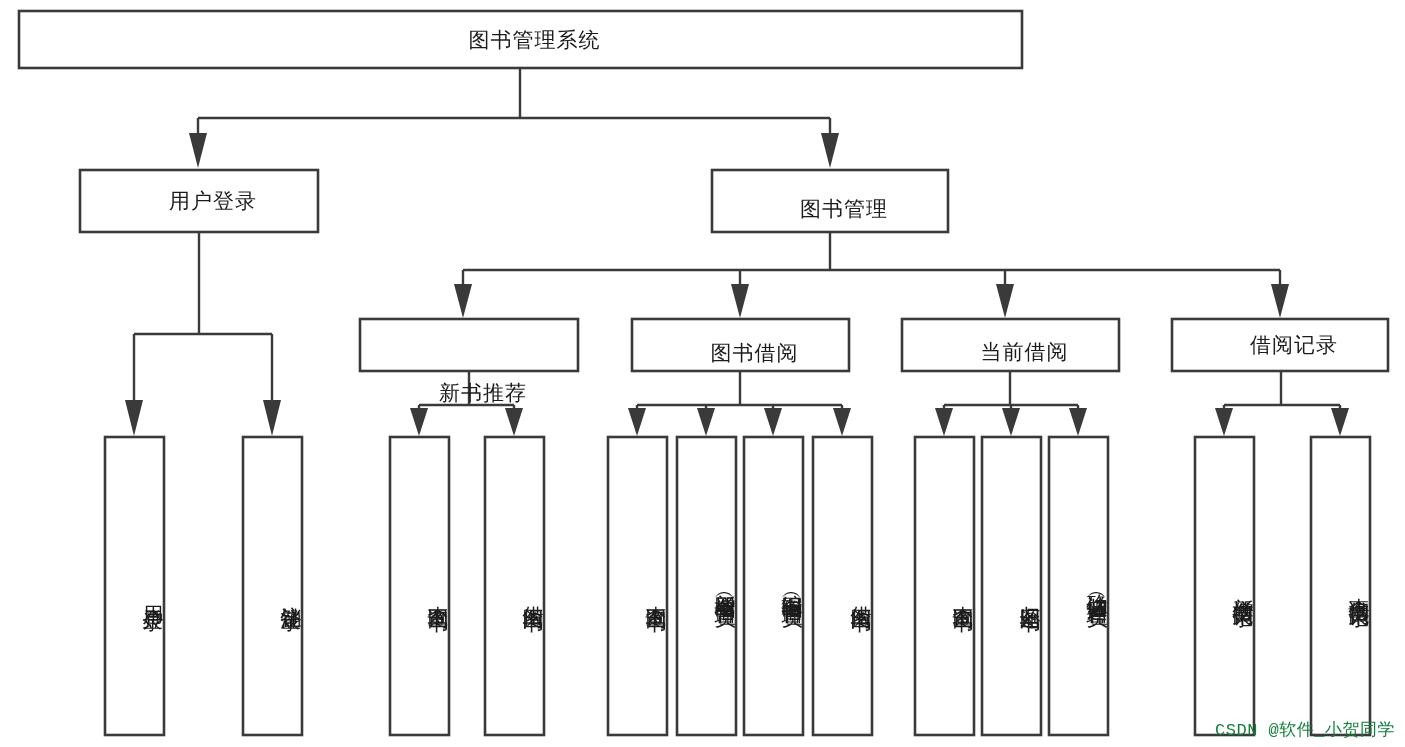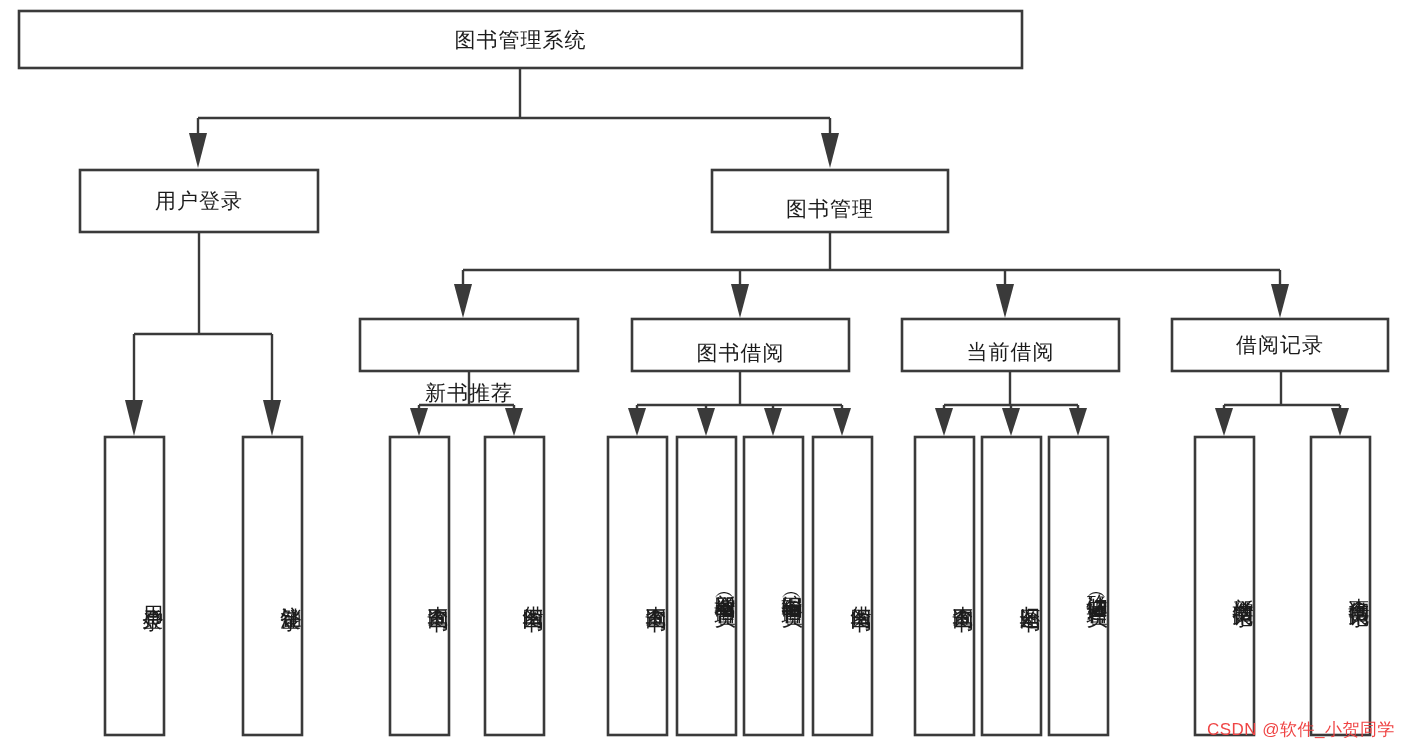--- a/index.html
+++ b/index.html
@@ -58,28 +58,29 @@
   .horiz-text-wrap {
     position: absolute;
     display: flex;
     align-items: center;
     justify-content: center;
     font-size: 21px;
     color: #1c1c1c;
     letter-spacing: 1px;
     white-space: nowrap;
     pointer-events: none;
+    padding-left: 14px;
   }
   #watermark {
     position: absolute;
     right: 10px;
     bottom: 6px;
     font-size: 17px;
-    color: #ef4444;
-    font-family: Liberation Sans, sans-serif;
+    color: #15803d;
+    font-family: Liberation Mono, monospace;
     letter-spacing: 0.5px;
     white-space: nowrap;
     pointer-events: none;
   }
 </style>
 </head>
 <body>
 
 <div id="diagram-root">
 

